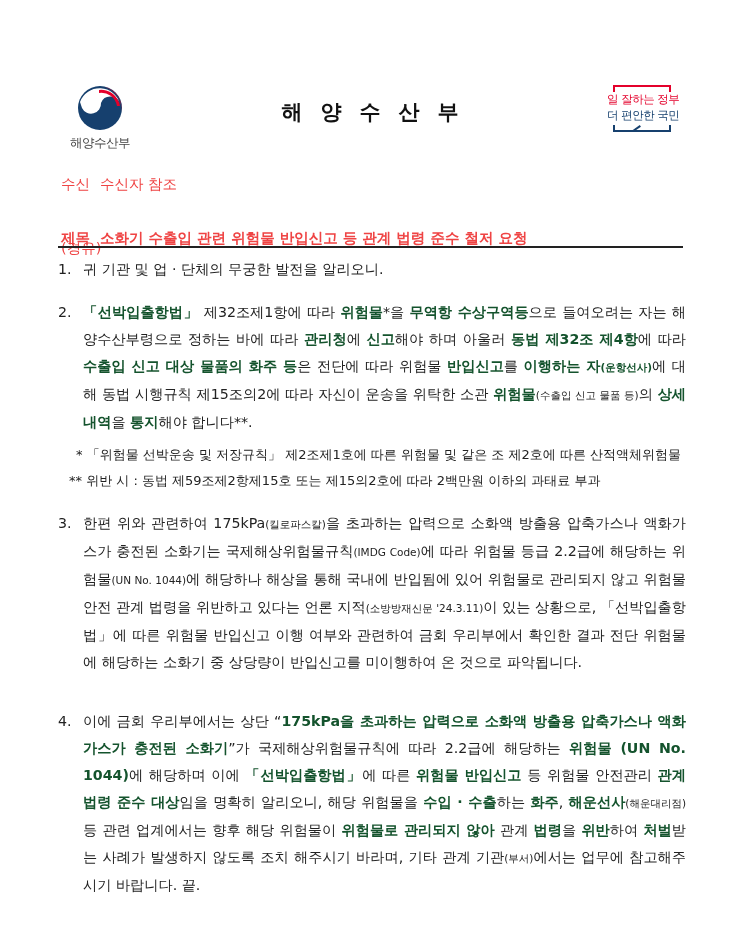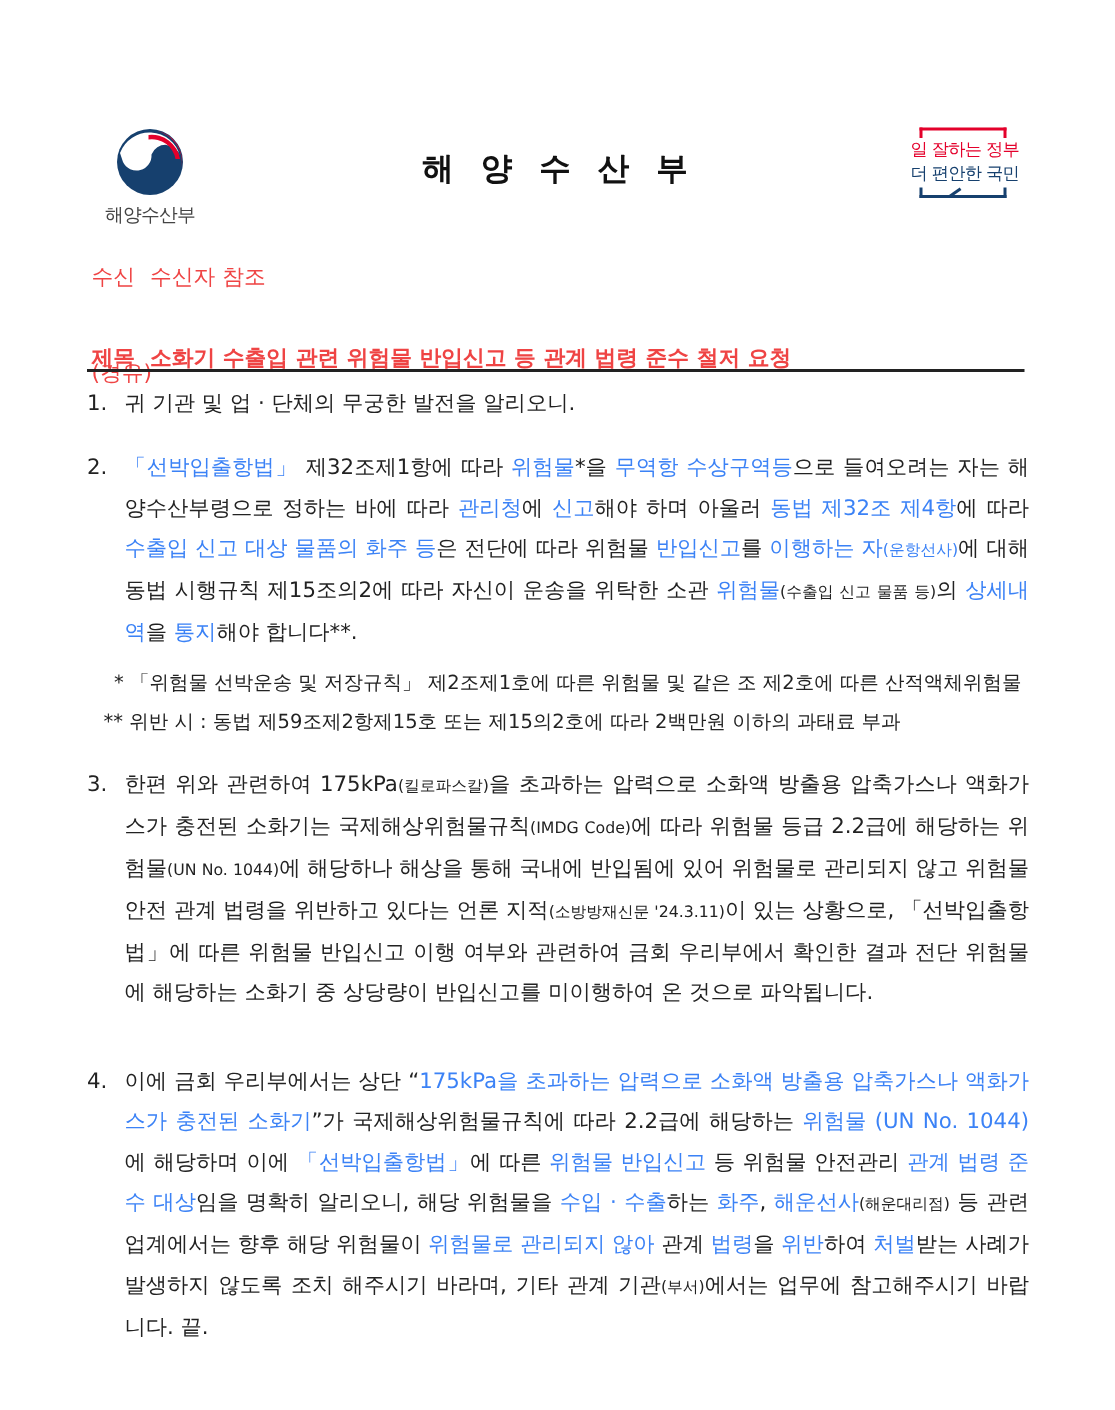--- a/index.html
+++ b/index.html
@@ -25,21 +25,21 @@
     .meta .lbl { margin-right: 10px; }
     .row-recv { top: 175px; }
     .row-via { top: 203px; margin-top: 36px; }
     .row-subj { top: 229px; font-weight: bold; }
     .divider { position: absolute; left: 58px; top: 246px; width: 625px; height: 2px; background: #222; }
 
     
     .para { position: absolute; left: 58px; width: 628px; font-size: 14.2px; color: #222; line-height: 27px; }
     .para .num { position: absolute; left: 0; top: 0; }
     .para .txt { margin-left: 25px; text-align: justify; text-align-last: left; }
-    .para b { font-weight: normal; color: #3b82f6; }
+    .para b { font-weight: bold; color: #14532d; }
     .small { font-size: 10.5px; }
 
     .p1 { top: 256px; }
     .p2 { top: 299px; }
     .p3 { top: 510px; }
     .p4 { top: 708px; }
 
     .note { position: absolute; font-size: 13px; color: #222; white-space: nowrap; }
     .note1 { left: 76px; top: 446px; }
     .note2 { left: 69px; top: 472px; text-align: right; }

